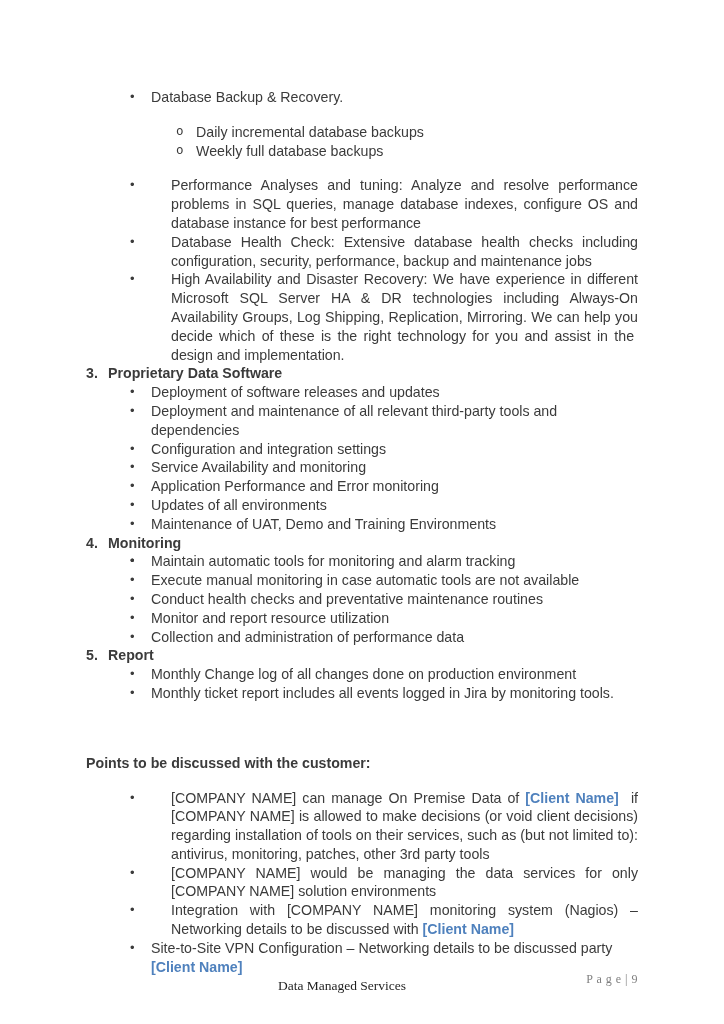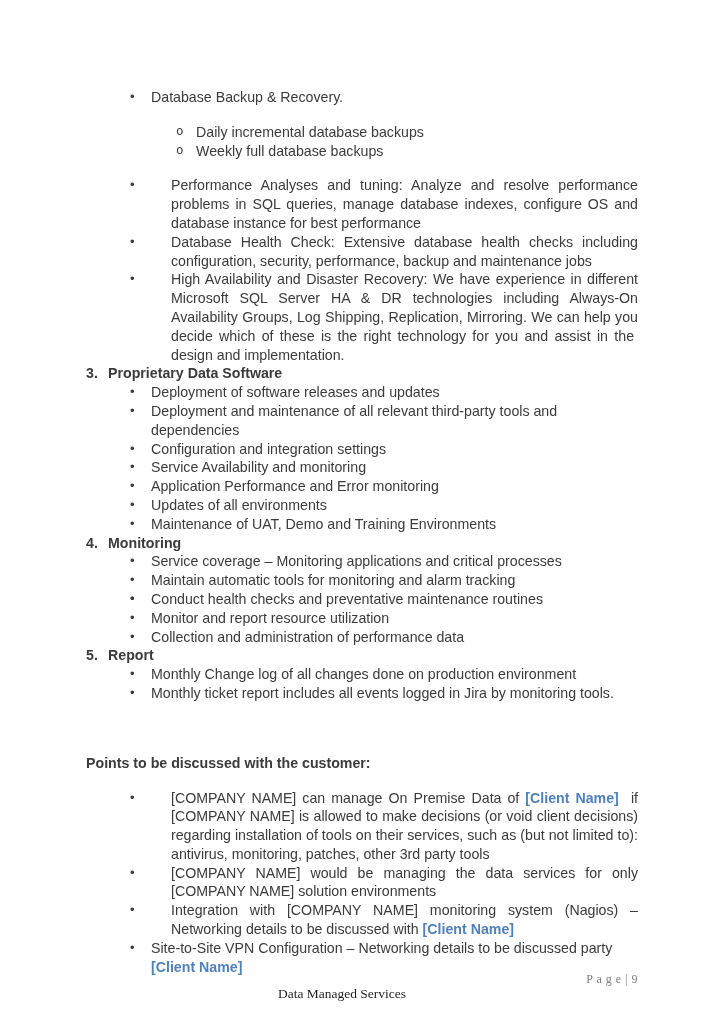--- a/index.html
+++ b/index.html
@@ -25,21 +25,21 @@
   .li .txt { display:block; }
   .num-heading { position:relative; padding-left:22px; font-weight:bold; }
   .num-heading .num { position:absolute; left:0; top:0; }
   .section-heading { font-weight:bold;margin-top:35px; }
   .client { font-weight:bold; color:var(--client-color,#4F81BD); }
   .footer {
     position:absolute; left:86px; top:970px; width:552px; height:22px;
     font-family:"Liberation Serif", serif;
   }
   .footer-title {
-    position:absolute; left:256px; top:16px; transform:translateX(-50%);
+    position:absolute; left:256px; top:8px; transform:translateX(-50%);
     white-space:nowrap; font-size:13.5px; color:#1f1f1f;
   }
   .footer-page {
     position:absolute; right:0; top:2px; white-space:nowrap;
     font-size:12px; color:var(--pagelabel-color,#7f7f7f); letter-spacing:0.5px;
   }
 </style>
 </head>
 <body>
 
@@ -96,28 +96,28 @@
         <span class="marker">•</span>
         <span class="txt"><span>Updates of all environments</span></span>
       </div>
       <div class="li lvl1">
         <span class="marker">•</span>
         <span class="txt"><span>Maintenance of UAT, Demo and Training Environments</span></span>
       </div>
       <div class="num-heading"><span class="num">4.</span><span class="lbl">Monitoring</span></div>
       <div class="li lvl1">
         <span class="marker">•</span>
-        <span class="txt"><span>Service coverage – Monitoring applications and critical processes</span></span>
       </div>
       <div class="li lvl1">
         <span class="marker">•</span>
         <span class="txt"><span>Maintain automatic tools for monitoring and alarm tracking</span></span>
       </div>
       <div class="li lvl1">
         <span class="marker">•</span>
+        <span class="txt"><span>Execute manual monitoring in case automatic tools are not available</span></span>
       </div>
       <div class="li lvl1">
         <span class="marker">•</span>
         <span class="txt"><span>Conduct health checks and preventative maintenance routines</span></span>
       </div>
       <div class="li lvl1">
         <span class="marker">•</span>
         <span class="txt"><span>Monitor and report resource utilization</span></span>
       </div>
       <div class="li lvl1">

